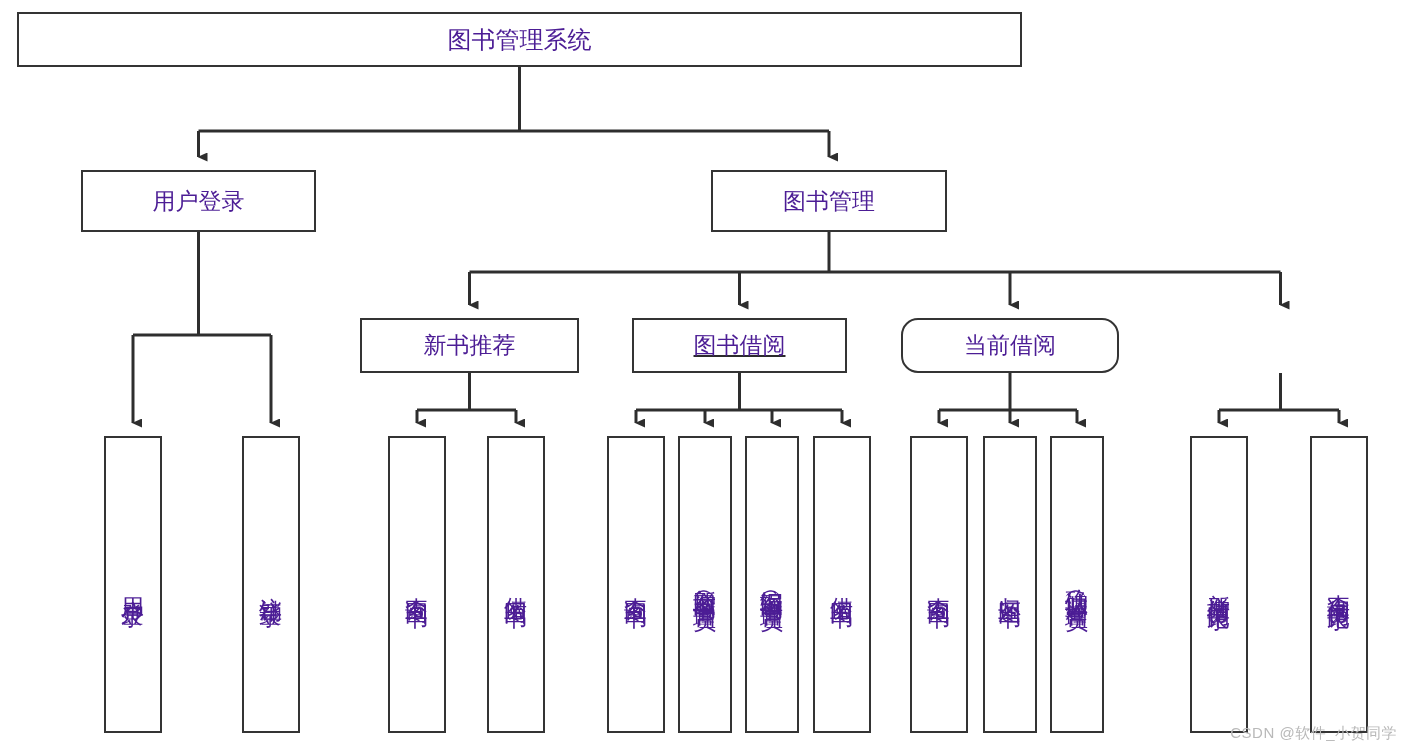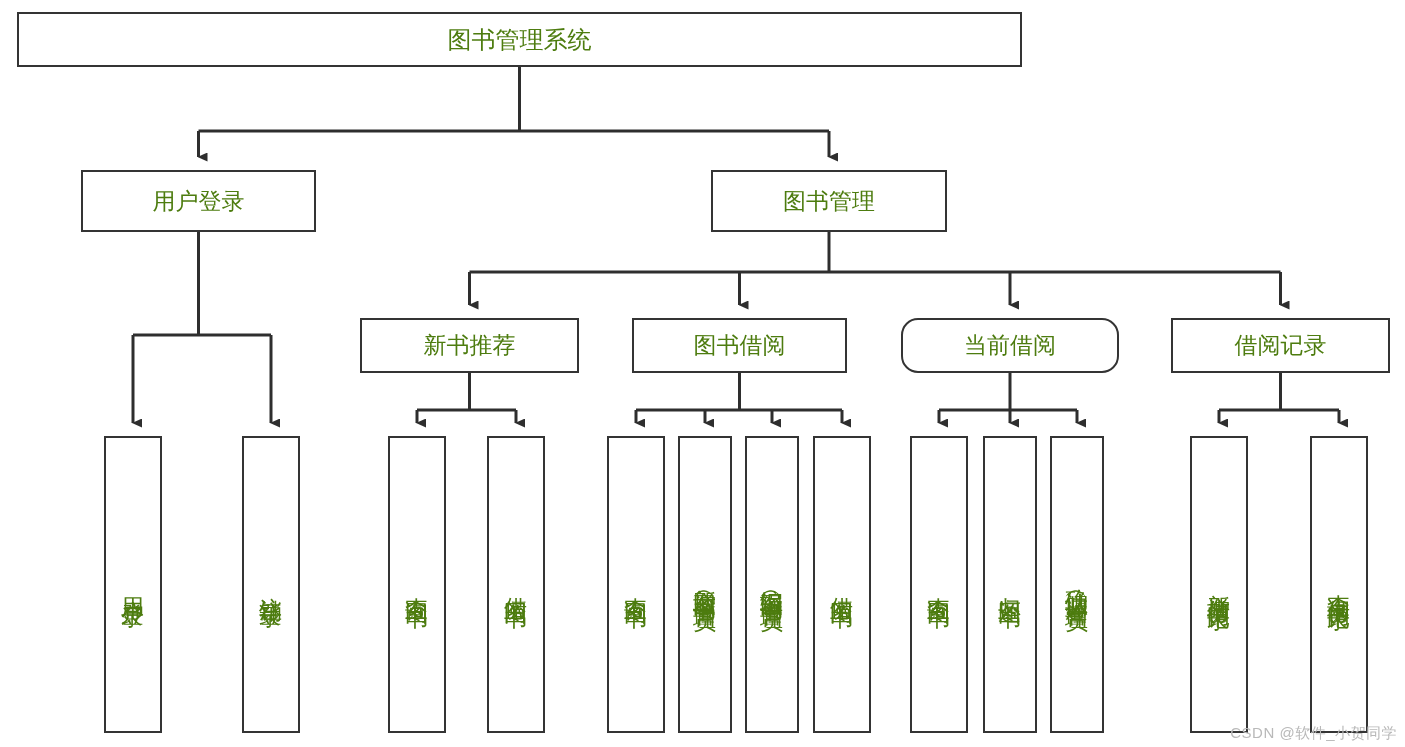--- a/index.html
+++ b/index.html
@@ -34,21 +34,21 @@
     border: 2px solid #343434;
     display: flex;
     align-items: center;
     justify-content: center;
     color: #2b2b2b;
     z-index: 2;
   }
   .node-label {
     text-align: left;
     line-height: 1.05;
-    color: #4d7c0f;
+    color: #4c1d95;
     white-space: pre;
   }
   .node.horizontal .node-label {
     writing-mode: horizontal-tb;
     font-size: 23px;
   }
   .node.vertical .node-label {
     writing-mode: vertical-rl;
     text-orientation: upright;
     font-size: 23px;
@@ -123,28 +123,25 @@
   <div class="node horizontal" style="left: 81px; top: 170px; width: 235px; height: 62px;">
     <span class="node-label">用户登录</span>
   </div>
   <div class="node horizontal" style="left: 711px; top: 170px; width: 236px; height: 62px;">
     <span class="node-label">图书管理</span>
   </div>
 
   <div class="node horizontal" style="left: 360px; top: 318px; width: 219px; height: 55px;">
     <span class="node-label">新书推荐</span>
   </div>
-  <div class="node horizontal" style="left: 632px; top: 318px; width: 215px; height: 55px;">
+  <div class="node horizontal" style="left: 632px; top: 318px; width: 215px; height: 55px; text-decoration: underline;">
     <span class="node-label">图书借阅</span>
   </div>
   <div class="node horizontal" style="left: 901px; top: 318px; width: 218px; height: 55px; border-radius: 17px;">
     <span class="node-label">当前借阅</span>
-  </div>
-  <div class="node horizontal" style="left: 1171px; top: 318px; width: 219px; height: 55px;">
-    <span class="node-label">借阅记录</span>
   </div>
 
   <div class="node vertical" style="left: 104px; top: 436px; width: 58px; height: 297px;">
     <span class="node-label">用户登录</span>
   </div>
   <div class="node vertical" style="left: 242px; top: 436px; width: 58px; height: 297px;">
     <span class="node-label">注销登录</span>
   </div>
   <div class="node vertical" style="left: 388px; top: 436px; width: 58px; height: 297px;">
     <span class="node-label">查询图书</span>

